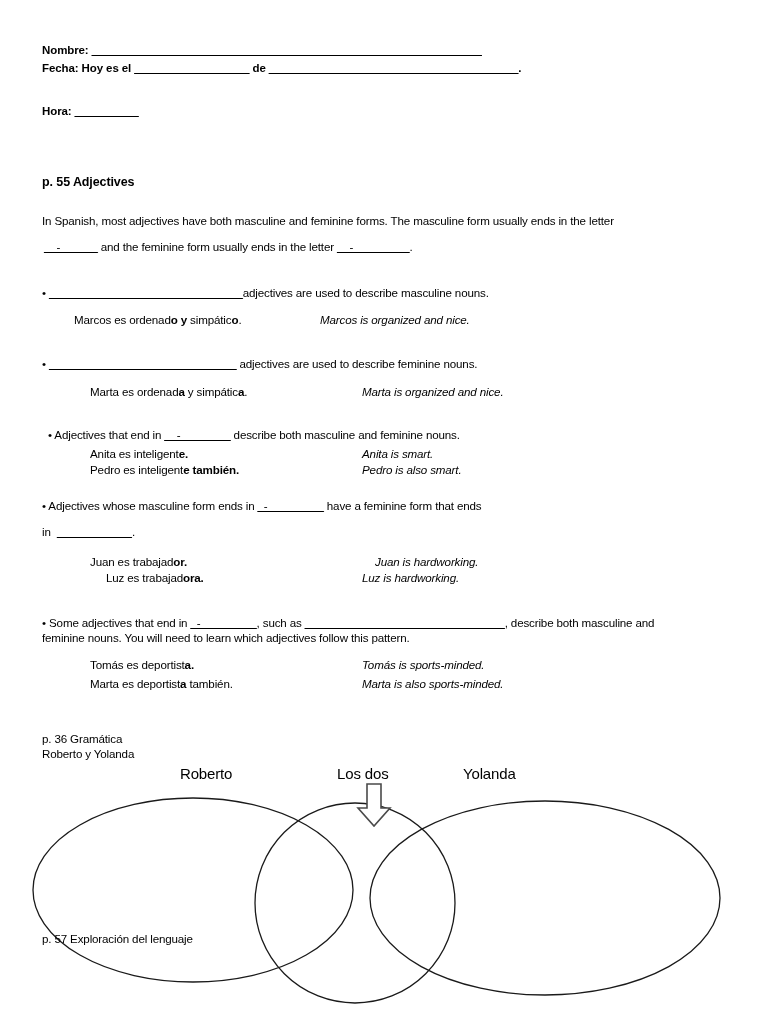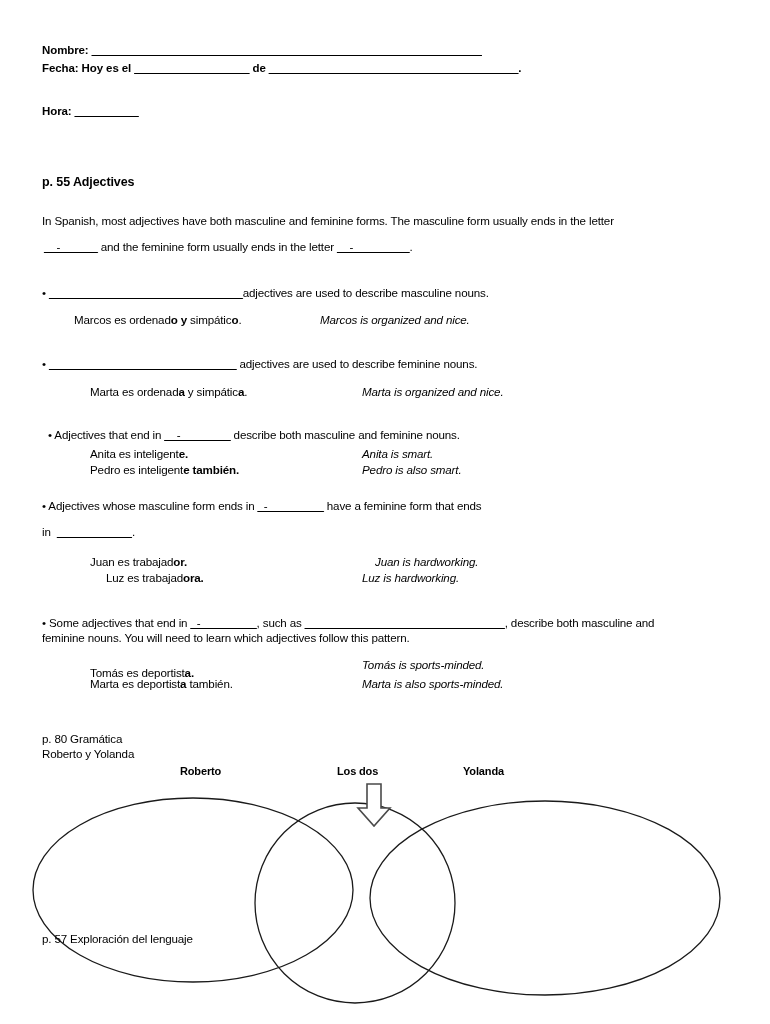--- a/index.html
+++ b/index.html
@@ -91,35 +91,34 @@
   .b3tr2   { left: 362px; top: 462px; }
 
   .b4      { left: 42px; top: 498px; }
   .b4b     { left: 42px; top: 524px; }
   .b4ex1   { left: 90px; top: 554px; }
   .b4tr1   { left: 362px; top: 554px; margin-left: 13px; }
   .b4ex2   { left: 90px; top: 570px; margin-left: 16px; }
   .b4tr2   { left: 362px; top: 570px; }
 
   .b5      { left: 42px; top: 579px; width: 650px; margin-top: 36px; }
-  .b5ex1   { left: 90px; top: 657px; margin-top: 8px; }
+  .b5ex1   { left: 90px; top: 657px; }
   .b5tr1   { left: 362px; top: 657px; }
   .b5ex2   { left: 90px; top: 676px; }
   .b5tr2   { left: 362px; top: 676px; }
 
   
   .g1 { left: 42px; top: 731px; }
   .g2 { left: 42px; top: 746px; }
 
   .venn-label {
     position: absolute;
-    font-size: 11px;
+    font-size: 15px;
     letter-spacing: -0.15px;
     white-space: nowrap;
-    font-weight: bold;
   }
   .lbl-roberto { left: 180px; top: 765px; }
   .lbl-losdos  { left: 337px; top: 765px; }
   .lbl-yolanda { left: 463px; top: 765px; }
 
   .venn-svg {
     position: absolute;
     left: 0;
     top: 770px;
     width: 770px;
@@ -226,21 +225,21 @@
   </div>
   <div class="t b5ex1">
     <span>Tomás es deportist</span><span class="bd">a.</span>
   </div>
   <div class="t b5tr1 it">Tomás is sports-minded.</div>
   <div class="t b5ex2">
     <span>Marta es deportist</span><span class="bd">a</span><span> también.</span>
   </div>
   <div class="t b5tr2 it">Marta is also sports-minded.</div>
 
-  <div class="t g1">p. 80 Gramática</div>
+  <div class="t g1">p. 36 Gramática</div>
   <div class="t g2">Roberto y Yolanda</div>
 
   <div class="venn-label lbl-roberto">Roberto</div>
   <div class="venn-label lbl-losdos">Los dos</div>
   <div class="venn-label lbl-yolanda">Yolanda</div>
 
   <svg class="venn-svg" viewBox="0 0 770 254">
 
     <ellipse cx="193" cy="120" rx="160" ry="92" fill="none" stroke="#1a1a1a" stroke-width="1.3"></ellipse>
 

